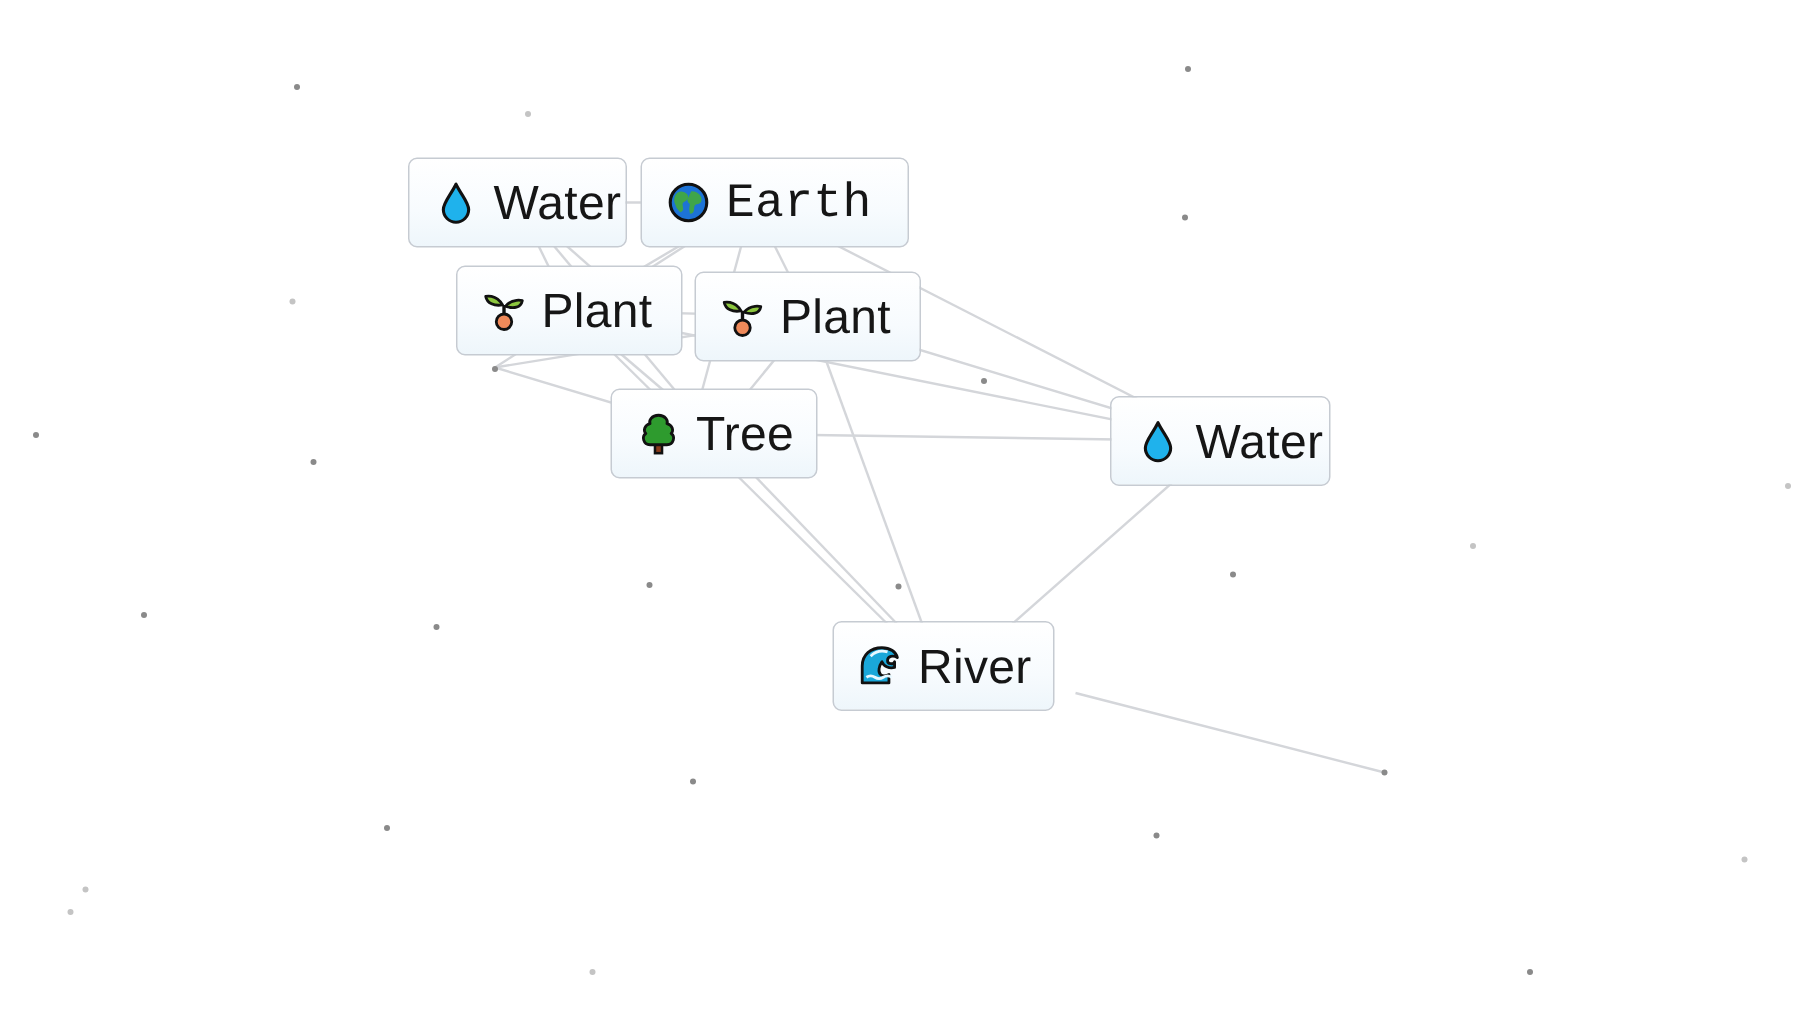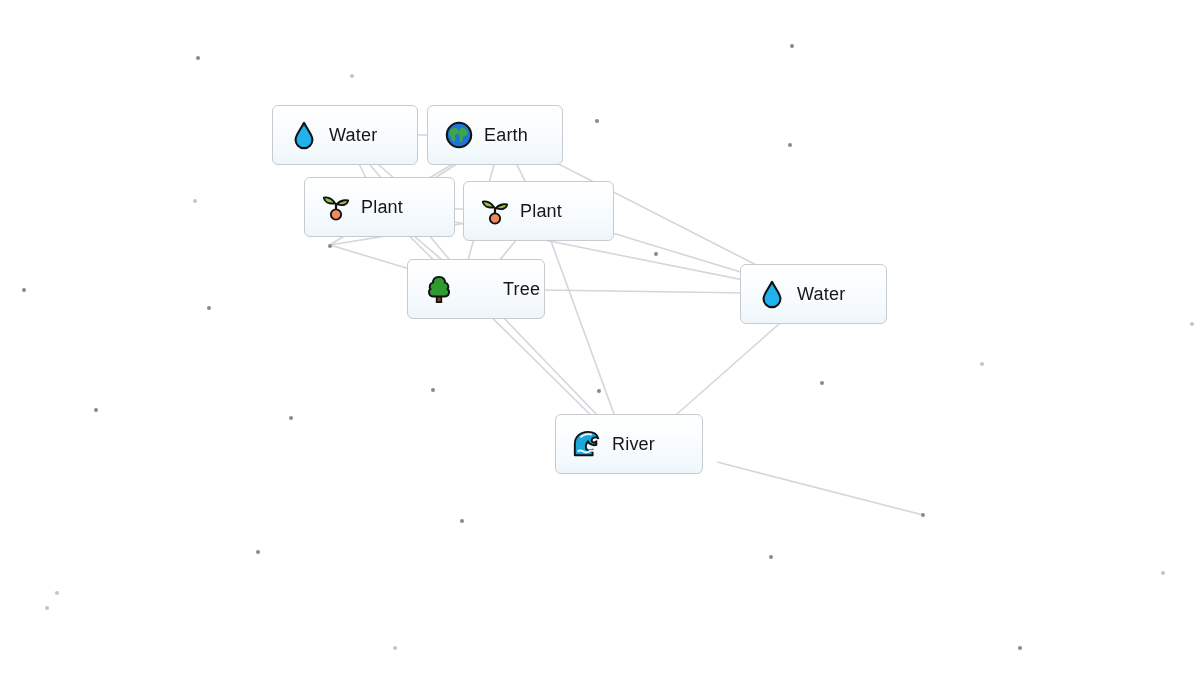--- a/index.html
+++ b/index.html
@@ -35,21 +35,21 @@
     position: absolute;
     box-sizing: border-box;
     height: 60px;
     display: flex;
     align-items: center;
     padding: 0 14px 0 16px;
     border: 1.5px solid #c6cbd2;
     border-radius: 6px;
     background: linear-gradient(180deg, #ffffff 0%, #f7fbfe 60%, #eef6fb 100%);
     color: #161616;
-    font-size: 18px;
+    font-size: 32px;
     font-weight: 500;
     letter-spacing: 0.2px;
     white-space: nowrap;
     cursor: pointer;
   }
   .item .emoji {
     display: inline-flex;
     width: 30px; height: 30px;
     margin-right: 10px;
     align-items: center;
@@ -115,21 +115,21 @@
     </div>
 
   <div class="item" id="item-0" style="left: 272px; top: 105px; width: 146px;">
     <span class="emoji">
         <svg viewBox="0 0 32 32">
           <path d="M16 3 C12 11 7 16 7 21 a9 9 0 0 0 18 0 C25 16 20 11 16 3Z" fill="#1fb2ec" stroke="#111" stroke-width="2.2" stroke-linejoin="round"></path>
         </svg>
       </span>
     <span>Water</span>
   </div>
-  <div class="item" id="item-1" style="left: 427px; top: 105px; width: 136px;">
+  <div class="item" id="item-1" style="left: 427px; top: 105px; width: 179px; font-family: Liberation Mono, monospace;">
     <span class="emoji">
         <svg viewBox="0 0 32 32">
           <circle cx="16" cy="16" r="13" fill="#1d73d6" stroke="#111" stroke-width="2.2"></circle>
           <path d="M8 9 q4 -2 7 1 q2 3 -1 5 q-3 1 -2 4 q1 3 -2 4 q-3 -3 -4 -7 q-1 -4 2 -7Z" fill="#3fa54a"></path>
           <path d="M18 8 q5 0 7 4 q1 4 -2 5 q-3 0 -3 3 q0 4 -3 4 q-1 -4 0 -7 q-3 -2 -1 -5 q1 -2 2 -4Z" fill="#3fa54a"></path>
         </svg>
       </span>
     <span>Earth</span>
   </div>
   <div class="item" id="item-2" style="left: 304px; top: 177px; width: 151px;">
@@ -147,21 +147,21 @@
     <span class="emoji">
         <svg viewBox="0 0 32 32">
           <path d="M16 20 V12" stroke="#111" stroke-width="2.4"></path>
           <path d="M15 12 C10 4 3 6 3 6 C4 11 9 13 15 12Z" fill="#8cc63e" stroke="#111" stroke-width="2" stroke-linejoin="round"></path>
           <path d="M17 13 C22 7 29 9 29 9 C28 14 23 15 17 13Z" fill="#8cc63e" stroke="#111" stroke-width="2" stroke-linejoin="round"></path>
           <circle cx="16" cy="24" r="5.5" fill="#f08a5a" stroke="#111" stroke-width="2"></circle>
         </svg>
       </span>
     <span>Plant</span>
   </div>
-  <div class="item" id="item-4" style="left: 407px; top: 259px; width: 138px; gap: 39px;">
+  <div class="item" id="item-4" style="left: 407px; top: 259px; width: 138px;">
     <span class="emoji">
         <svg viewBox="0 0 32 32">
           <rect x="13.5" y="22" width="5" height="8" fill="#8a3b1a" stroke="#111" stroke-width="1.8"></rect>
           <path d="M16 3 C11 3 9 7 10 9 C6 10 5 14 7 16 C4 18 5 24 10 24 H22 C27 24 28 18 25 16 C27 14 26 10 22 9 C23 7 21 3 16 3Z" fill="#2e9b2e" stroke="#111" stroke-width="2" stroke-linejoin="round"></path>
         </svg>
       </span>
     <span>Tree</span>
   </div>
   <div class="item" id="item-5" style="left: 740px; top: 264px; width: 147px;">
     <span class="emoji">

